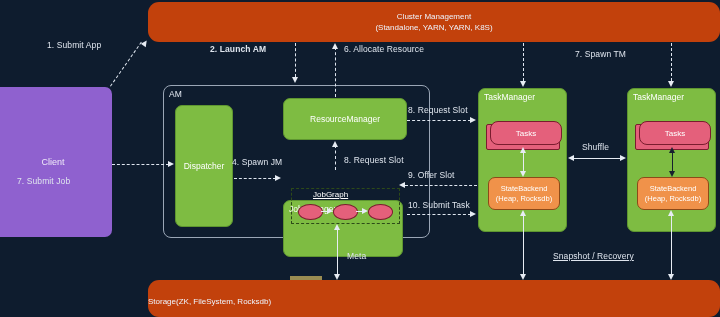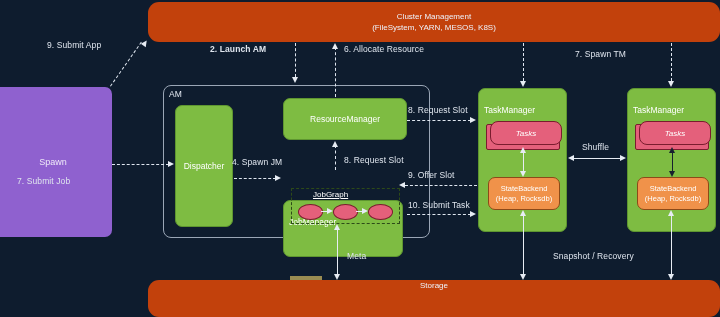--- a/index.html
+++ b/index.html
@@ -27,25 +27,25 @@
   
   .am{
     border:1px solid #9aa6b6;border-radius:8px;background:transparent;
     display:block;
   }
   .am-title{position:absolute;left:169px;top:89px;font-size:8.5px;color:#e3e9f2;}
 
   
   .green{background:#7ebc42;border:1px solid #5e9630;border-radius:7px;color:#ffffff;font-size:8.5px;}
   .green.tl{align-items:flex-start;justify-content:flex-start;}
-  .green .cap{padding:16px 0 0 5px;font-size:8.5px;color:#ffffff;}
+  .green .cap{padding:3px 0 0 5px;font-size:8.5px;color:#ffffff;}
 
   
   .tasks-shadow{background:#e4607b;border:1.2px solid #7a1c2e;border-radius:2px;}
-  .tasks{background:#e4607b;border:1.2px solid #7a1c2e;border-radius:8px;color:#fff;font-size:8px;font-style:italic;}
+  .tasks{background:#e4607b;border:1.2px solid #7a1c2e;border-radius:8px;color:#fff;font-size:8px;}
 
   
   .orange{background:#f0924a;border:1.2px solid #8c4a18;border-radius:7px;color:#fff;font-size:7.5px;line-height:10px;}
 
   
   .jobgraph{border:1.3px dashed #2d4a18;border-radius:1px;background:transparent;}
   .jg-title{position:absolute;font-size:8px;color:#ffffff;text-decoration:underline;}
   .ell{position:absolute;background:#e4607b;border:1px solid #7a1c2e;border-radius:50%;}
   .h-dash{position:absolute;height:0;border-top:1.2px dashed #dfe6f0;}
   .v-dash{position:absolute;width:0;border-left:1.2px dashed #dfe6f0;}
@@ -64,30 +64,31 @@
   .diag{position:absolute;transform-origin:0 0;border-top:1.2px dashed #dfe6f0;}
   .tan{position:absolute;background:#9a8c52;}
 </style>
 </head>
 <body>
 
 <div id="canvas">
 
   <div class="box bar" style="left:148px;top:2px;width:572px;height:40px;flex-direction:column;">
     <span class="t">Cluster Management</span>
-    <span class="t">(FileSystem, YARN, MESOS, K8S)</span>
-  </div>
-
-  <div class="box bar" style="left:148px;top:280px;width:572px;height:37px;flex-direction:column;justify-content:flex-start;">
+    <span class="t">(Standalone, YARN, YARN, K8S)</span>
+  </div>
+
+  <div class="box bar" style="left:148px;top:280px;width:572px;height:37px;flex-direction:row;justify-content:flex-start;padding-top:6px;">
     <span class="t">Storage</span>
+    <span class="t">(ZK, FileSystem, Rocksdb)</span>
   </div>
   <div class="tan" style="left:290px;top:276px;width:32px;height:4px;"></div>
 
   <div class="box client" style="left:-6px;top:87px;width:118px;height:150px;">
-    <span>Spawn</span>
+    <span>Client</span>
   </div>
 
   <div class="box am" style="left:163px;top:85px;width:267px;height:153px;"></div>
   <div class="am-title">AM</div>
 
   <div class="box green" style="left:175px;top:105px;width:58px;height:122px;">
     <span>Dispatcher</span>
   </div>
 
   <div class="box green" style="left:283px;top:98px;width:124px;height:42px;">
@@ -135,21 +136,21 @@
   <div class="box orange" style="left:637px;top:177px;width:72px;height:33px;flex-direction:column;">
     <span>StateBackend</span>
     <span>(Heap, Rocksdb)</span>
   </div>
   <div class="v-sol-dark" style="left:672px;top:151px;height:22px;"></div>
   <div class="arw arw-u-dk" style="left:668.5px;top:147px;"></div>
   <div class="arw arw-d-dk" style="left:668.5px;top:171px;"></div>
 
   <div class="diag" style="left:110px;top:86px;width:54px;transform:rotate(-55deg);"></div>
   <div class="arw arw-u" style="left:142px;top:40px;transform:rotate(35deg);"></div>
-  <div class="lbl" style="left:47px;top:40px;">9. Submit App</div>
+  <div class="lbl" style="left:47px;top:40px;">1. Submit App</div>
 
   <div class="v-dash" style="left:295px;top:43px;height:34px;"></div>
   <div class="arw arw-d" style="left:291.5px;top:77px;"></div>
   <div class="lbl" style="left:210px;top:44px;font-weight:bold;">2. Launch AM</div>
 
   <div class="v-dash" style="left:335px;top:47px;height:50px;"></div>
   <div class="arw arw-u" style="left:331.5px;top:43px;"></div>
   <div class="lbl" style="left:344px;top:44px;">6. Allocate Resource</div>
 
   <div class="v-dash" style="left:523px;top:43px;height:38px;"></div>
@@ -191,15 +192,15 @@
   <div class="arw arw-u" style="left:333.5px;top:224px;"></div>
   <div class="arw arw-d" style="left:333.5px;top:274px;"></div>
   <div class="lbl" style="left:347px;top:251px;">Meta</div>
 
   <div class="v-sol" style="left:523px;top:214px;height:64px;"></div>
   <div class="arw arw-u" style="left:519.5px;top:210px;"></div>
   <div class="arw arw-d" style="left:519.5px;top:274px;"></div>
   <div class="v-sol" style="left:671px;top:214px;height:64px;"></div>
   <div class="arw arw-u" style="left:667.5px;top:210px;"></div>
   <div class="arw arw-d" style="left:667.5px;top:274px;"></div>
-  <div class="lbl" style="left:553px;top:251px;">Snapshot / Recovery</div>
+  <div class="lbl" style="left:553px;top:251px;text-decoration:underline;">Snapshot / Recovery</div>
 
 </div>
 
 </body></html>

